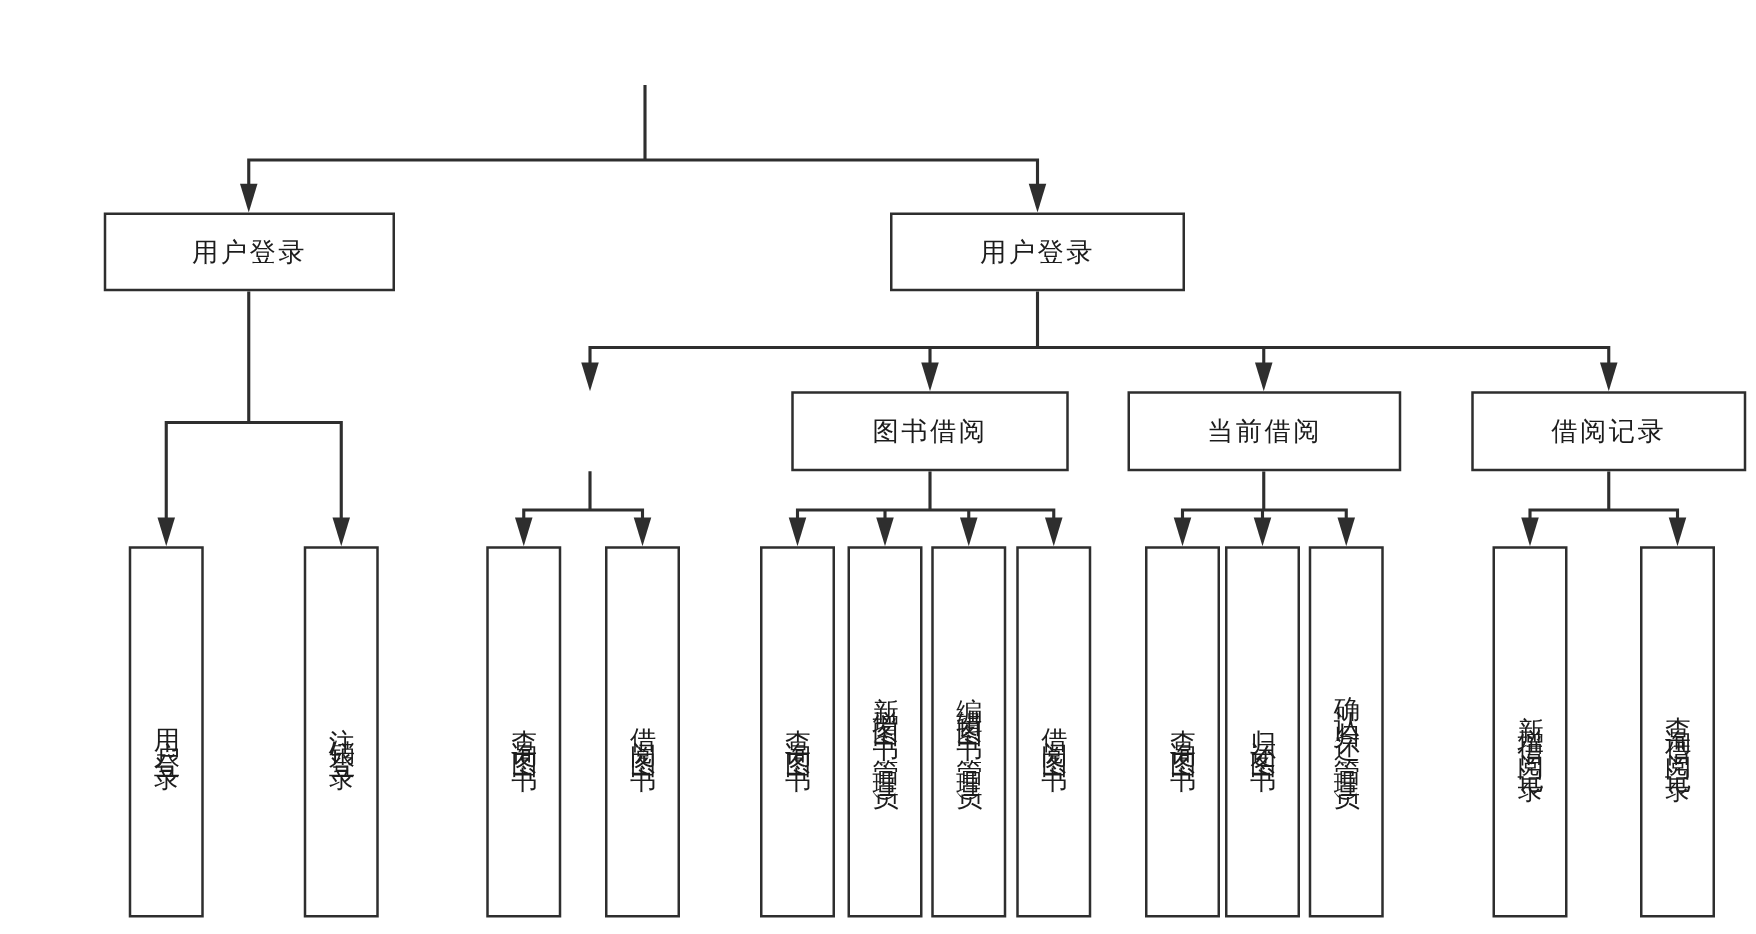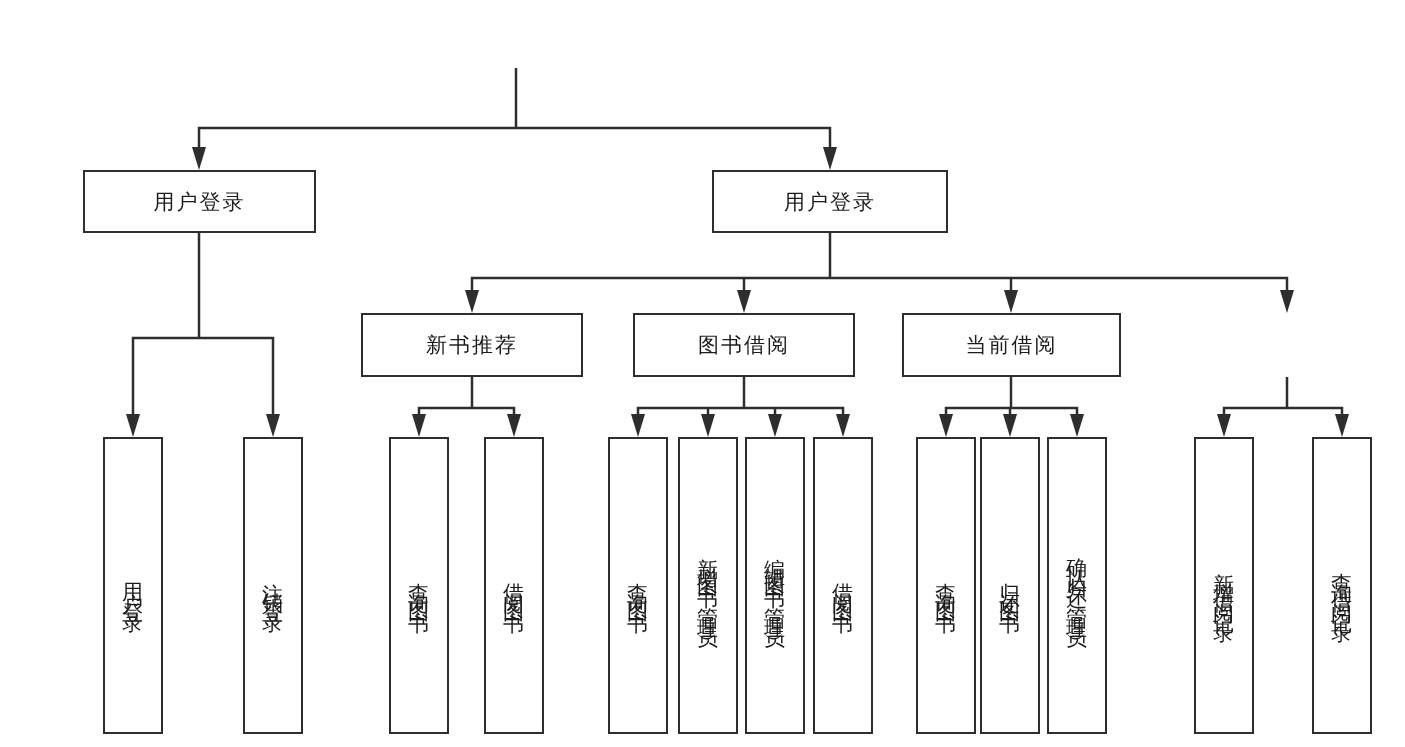--- a/index.html
+++ b/index.html
@@ -85,28 +85,28 @@
   </svg>
 
 
   <div class="node" style="left:83px;top:170px;width:233px;height:63px">
     <span class="hlabel">用户登录</span>
   </div>
   <div class="node" style="left:712px;top:170px;width:236px;height:63px">
     <span class="hlabel">用户登录</span>
   </div>
 
-  <div class="node" style="left:361px;top:313px;width:222px;height:64px">
-    <span class="hlabel">新书推荐</span>
-  </div>
   <div class="node" style="left:902px;top:313px;width:219px;height:64px">
     <span class="hlabel">当前借阅</span>
   </div>
   <div class="node" style="left:633px;top:313px;width:222px;height:64px">
     <span class="hlabel">图书借阅</span>
+  </div>
+  <div class="node" style="left:1177px;top:313px;width:220px;height:64px">
+    <span class="hlabel">借阅记录</span>
   </div>
 
   <div class="node" style="left:103px;top:437px;width:60px;height:297px">
     <span class="vlabel">用户登录</span>
   </div>
   <div class="node" style="left:243px;top:437px;width:60px;height:297px">
     <span class="vlabel">注销登录</span>
   </div>
 
   <div class="node" style="left:389px;top:437px;width:60px;height:297px">

